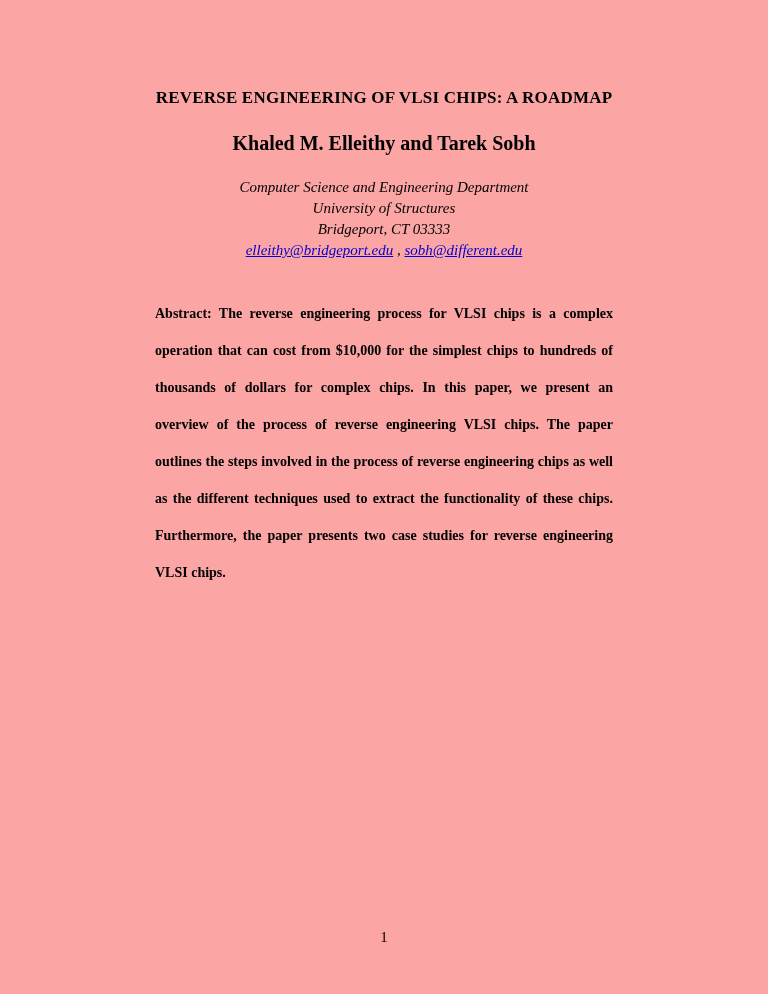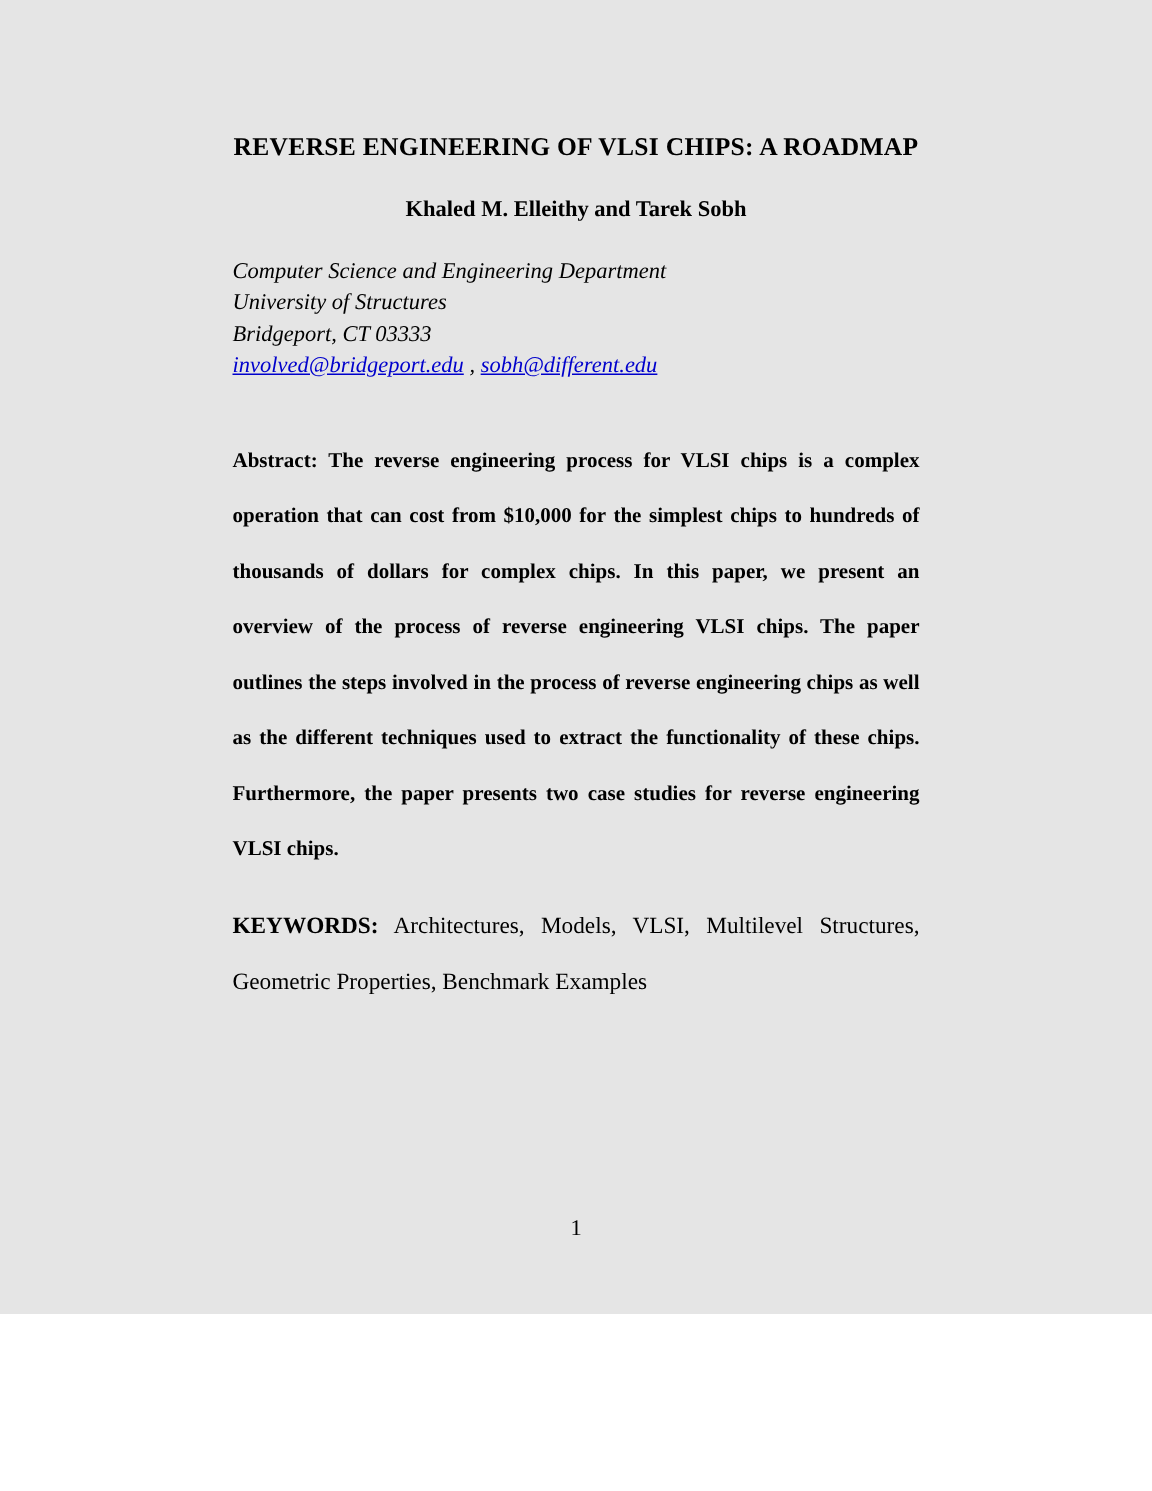--- a/index.html
+++ b/index.html
@@ -3,49 +3,50 @@
 <meta charset="utf-8">
 <style>
   html, body {
     margin: 0;
     padding: 0;
     background: #ffffff;
   }
   .page {
     position: relative;
     width: 768px;
-    height: 876px;
+    height: 994px;
     margin: 0 auto;
-    background: #e5e5e5;
+    background: #fca5a5;
     font-family: "Liberation Serif", "DejaVu Serif", serif;
     color: #000000;
     box-sizing: border-box;
     padding-top: 88px;
     overflow: hidden;
   }
   .content {
     width: 458px;
     margin: 0 auto;
   }
   .title {
     font-size: 17px;
     font-weight: bold;
     text-align: center;
     margin: 0 0 24px 0;
     letter-spacing: 0.2px;
   }
   .authors {
-    font-size: 15px;
+    font-size: 20px;
     font-weight: bold;
     text-align: center;
     margin: 0 0 22px 0;
   }
   .affiliation {
     font-size: 15px;
     font-style: italic;
+    text-align: center;
     line-height: 21px;
     margin: 0 0 34px 0;
   }
   .affiliation a.email {
     color: #0000cc;
     text-decoration: underline;
     font-style: italic;
     cursor: pointer;
   }
   .email-sep {
@@ -84,26 +85,23 @@
 
     <h1 class="title">REVERSE ENGINEERING OF VLSI CHIPS: A ROADMAP</h1>
 
     <p class="authors">Khaled M. Elleithy and Tarek Sobh</p>
 
     <div class="affiliation">
       <div>Computer Science and Engineering Department</div>
       <div>University of Structures</div>
       <div>Bridgeport, CT 03333</div>
       <div>
-        <a class="email" href="#">involved@bridgeport.edu</a><span class="email-sep"> , </span><a class="email" href="#">sobh@different.edu</a>
+        <a class="email" href="#">elleithy@bridgeport.edu</a><span class="email-sep"> , </span><a class="email" href="#">sobh@different.edu</a>
       </div>
     </div>
 
     <p class="abstract">Abstract: The reverse engineering process for VLSI chips is a complex operation that can cost from $10,000 for the simplest chips to hundreds of thousands of dollars for complex chips. In this paper, we present an overview of the process of reverse engineering VLSI chips. The paper outlines the steps involved in the process of reverse engineering chips as well as the different techniques used to extract the functionality of these chips. Furthermore, the paper presents two case studies for reverse engineering VLSI chips.</p>
 
-    <p class="keywords">
-      <span class="kw-label">KEYWORDS:</span><span> Architectures, Models, VLSI, Multilevel Structures, Geometric Properties, Benchmark Examples</span>
-    </p>
 
   </div>
 
   <div class="page-number">1</div>
 </div>
 
 </body></html>

